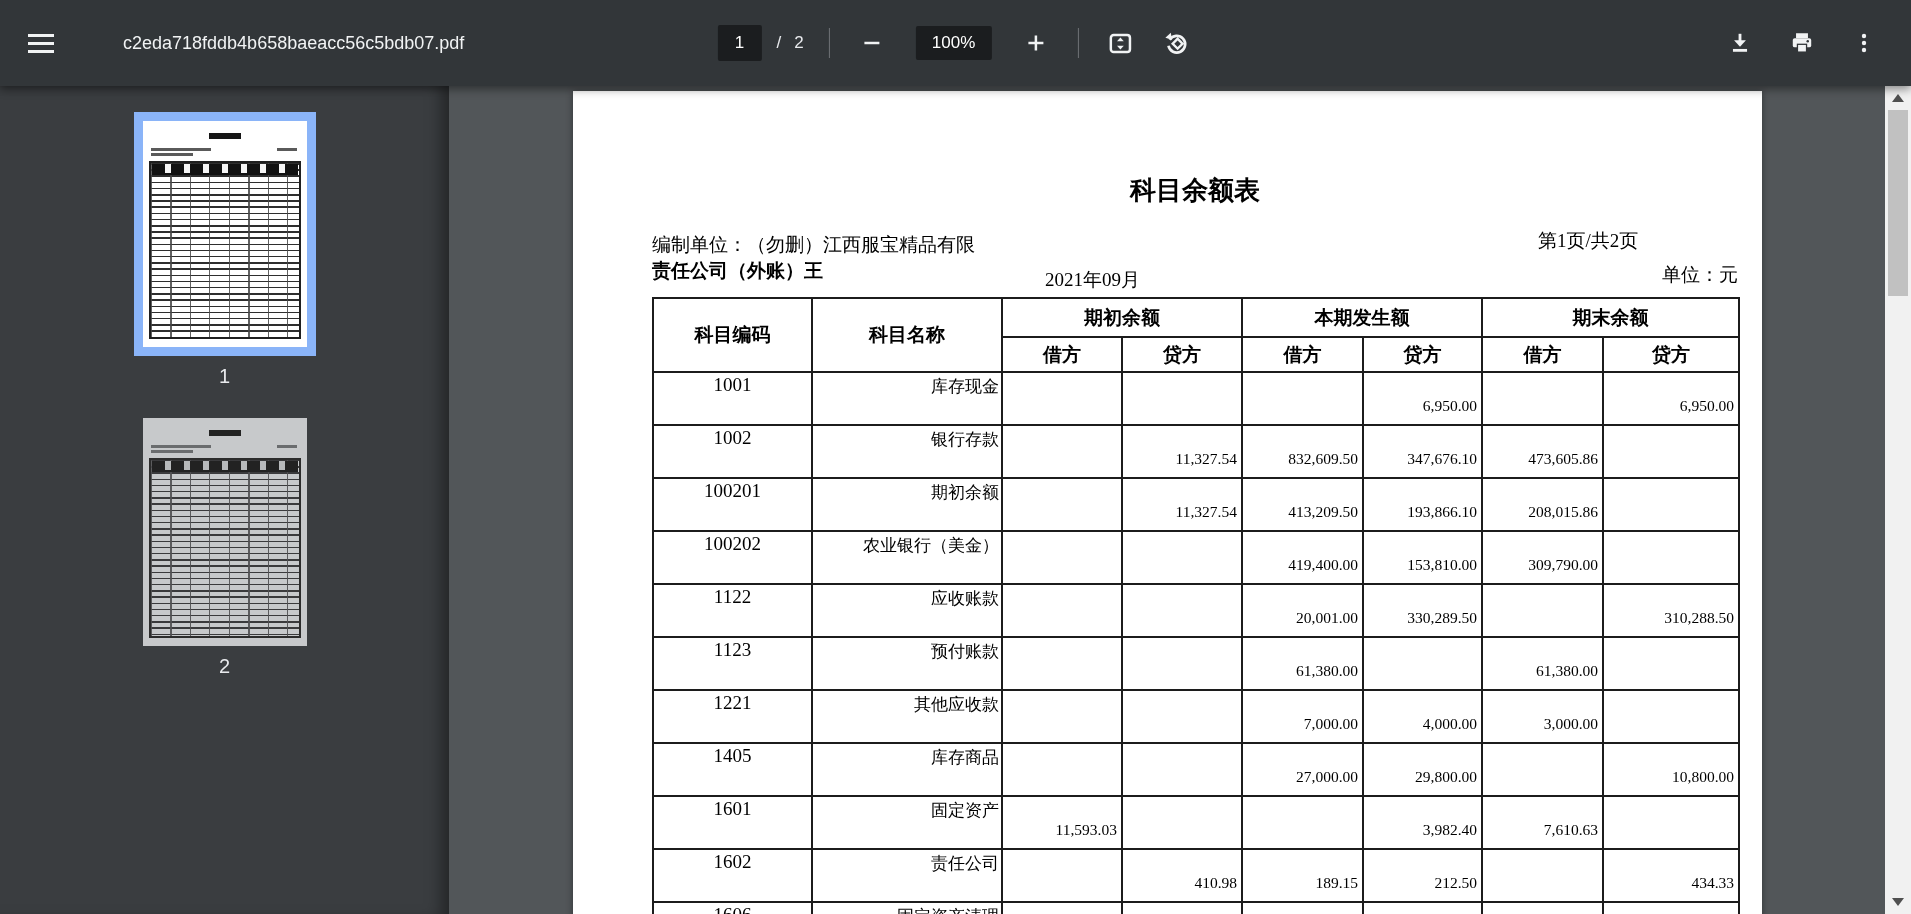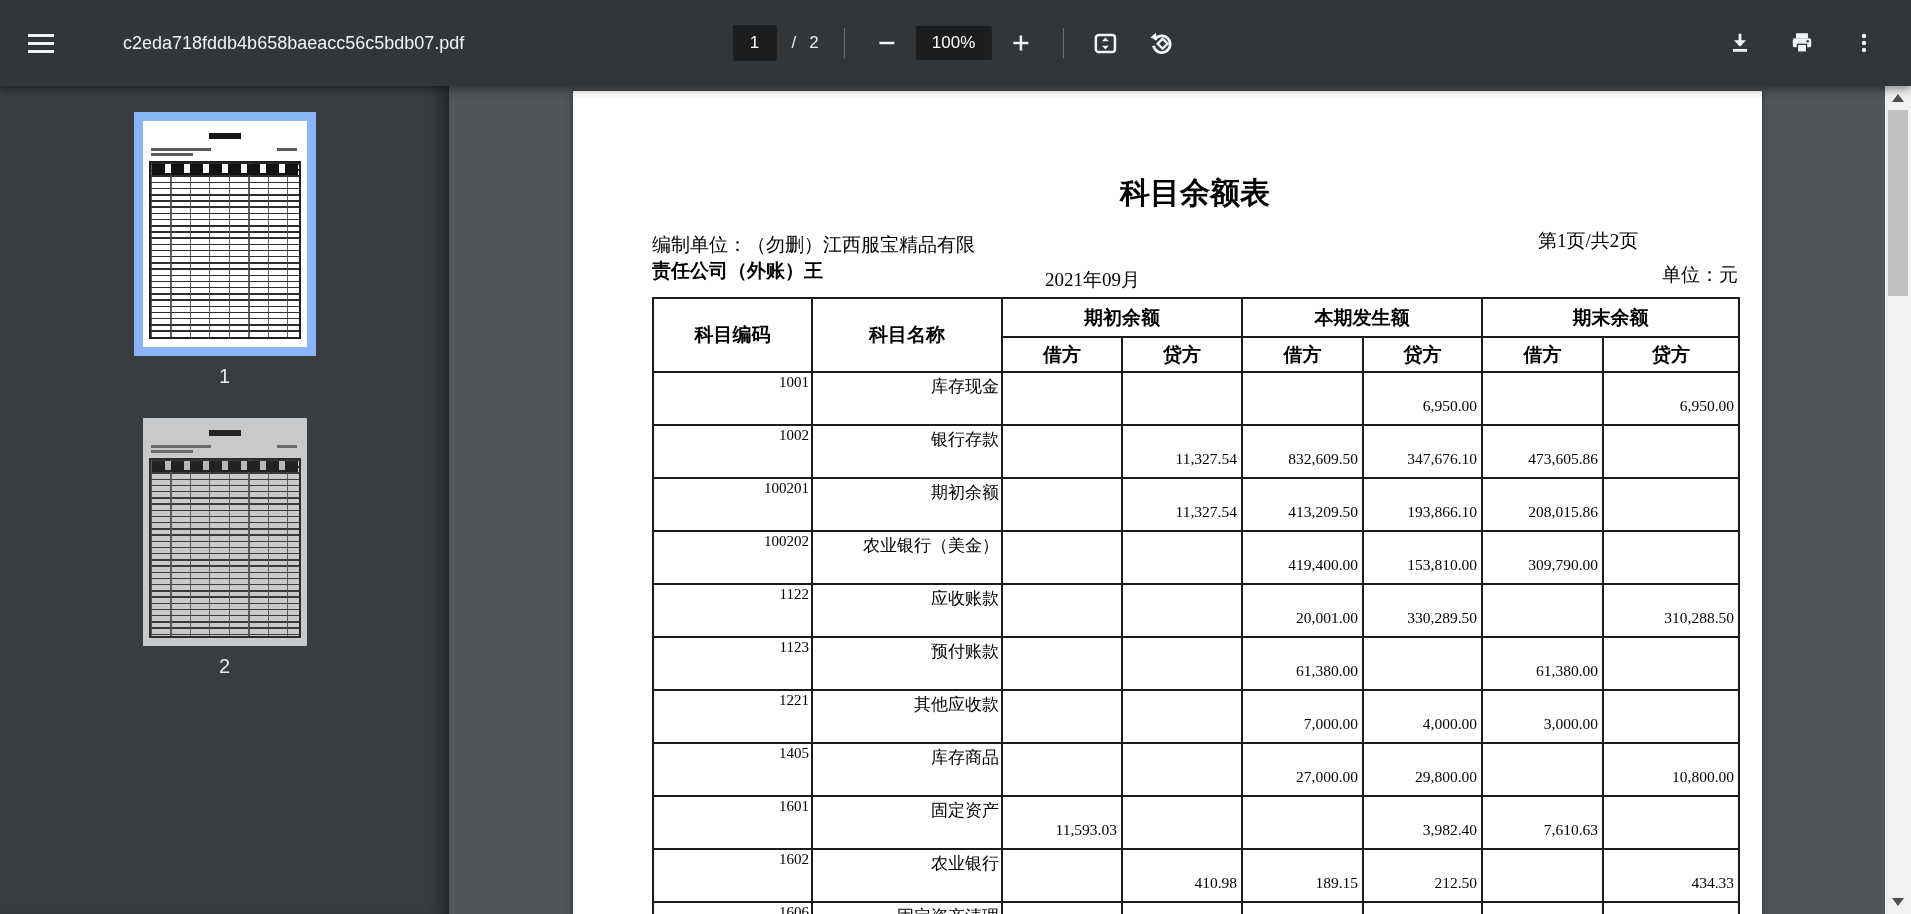--- a/index.html
+++ b/index.html
@@ -19,21 +19,21 @@
   .center-controls{position:absolute;left:50%;top:0;transform:translateX(-50%);height:100%;
     display:flex;align-items:center;}
   .page-input{width:40px;height:34px;background:#1b1d1f;border:none;border-radius:2px;
     color:#fff;text-align:center;font-size:17px;font-family:"Liberation Sans",sans-serif;}
   .slash{margin-left:15px;font-size:17px;color:#e8eaed;}
   .total{margin-left:13px;font-size:17px;color:#e8eaed;}
   .vdiv{width:1px;height:30px;background:#6f7377;margin:0 25px;}
   .icon-btn{background:none;border:none;cursor:pointer;padding:0;display:flex;
     align-items:center;justify-content:center;width:34px;height:34px;}
   .zoom-box{min-width:64px;height:34px;background:#1b1d1f;border-radius:2px;color:#fff;
-    font-size:17px;display:flex;align-items:center;justify-content:center;margin:0 12px;padding:0 6px;}
+    font-size:17px;display:flex;align-items:center;justify-content:center;margin:0 27px;padding:0 6px;}
   .right-controls{position:absolute;right:30px;top:0;height:100%;display:flex;align-items:center;gap:28px;}
   .ic{display:block;}
   
   .main{display:flex;height:828px;}
   .sidebar{width:449px;flex-shrink:0;background:#3a3d40;overflow:hidden;
     box-shadow:inset -16px 0 16px -8px rgba(0,0,0,.38);
     display:flex;flex-direction:column;align-items:center;}
   .thumb{cursor:pointer;}
   .thumb1{margin-top:26px;border:9px solid #8ab4f8;background:#fff;}
   .thumb2{margin-top:30px;border:none;}
@@ -55,35 +55,35 @@
   .dim .mini-table{border-color:#2c2c2c;
     background:
       repeating-linear-gradient(to right,rgba(80,80,82,.9) 0 1px,transparent 1px 19.5px),
       repeating-linear-gradient(to bottom,#3a3a3c 0 1.5px,transparent 1.5px 6.2px);}
   .dim .mini-thead{background:repeating-linear-gradient(to right,#222 0 13px,#b7b9bb 13px 19px);border-bottom-color:#222;}
   
   .viewer{flex:1;position:relative;overflow:hidden;background:#525659;}
   .pdf-page{position:absolute;left:124px;top:5px;width:1189px;height:1685px;background:#fff;
     box-shadow:0 1px 7px rgba(0,0,0,.4);color:#000;}
   .doc-title{position:absolute;top:82px;left:79px;width:1086px;text-align:center;
-    font-size:30px;font-weight:bold;font-family:"Liberation Serif","DejaVu Serif",serif;}
+    font-size:26px;font-weight:bold;font-family:"Liberation Serif","DejaVu Serif",serif;}
   .doc-meta{font-family:"Liberation Serif","DejaVu Serif",serif;font-size:19px;position:absolute;white-space:nowrap;}
   .prep1{left:79px;top:141px;text-align:center;}
   .prep2{left:79px;top:167px;font-weight:bold;}
   .page-info{left:965px;top:137px;}
   .period{left:472px;top:176px;}
   .unit{right:24px;top:171px;}
   .acct-table{position:absolute;left:79px;top:206px;width:1086px;border-collapse:collapse;
     table-layout:fixed;font-family:"Liberation Serif","DejaVu Serif",serif;}
   .acct-table th,.acct-table td{border:2px solid #1c1c1c;overflow:hidden;}
   .acct-table thead th{font-size:19px;font-weight:bold;text-align:center;padding:0;}
   .acct-table thead tr:first-child th{height:37px;}
   .acct-table thead tr:last-child th{height:33px;}
   .acct-table td{height:42px;}
-  td.c-code{font-size:15px;text-align:right;vertical-align:top;padding:1px 2px 0 2px;margin-left:44px;}
+  td.c-code{font-size:19px;text-align:center;vertical-align:top;padding:1px 2px 0 2px;margin-left:44px;}
   td.c-name{font-size:17px;text-align:right;vertical-align:top;padding:2px 2px 0 6px;}
   td.c-num{font-size:15.5px;text-align:right;vertical-align:bottom;padding:0 4px 9px 0;}
   
   .scrollbar{width:26px;flex-shrink:0;background:#f1f1f1;position:relative;}
   .sb-up,.sb-down{position:absolute;left:0;width:100%;height:20px;background:none;border:none;cursor:pointer;padding:0;}
   .sb-up{top:2px;}
   .sb-down{bottom:2px;}
   .arr-up{width:0;height:0;margin:0 auto;border-left:6px solid transparent;border-right:6px solid transparent;border-bottom:8px solid #505050;}
   .arr-down{width:0;height:0;margin:0 auto;border-left:6px solid transparent;border-right:6px solid transparent;border-top:8px solid #505050;}
   .sb-thumb{position:absolute;top:24px;left:3px;width:20px;height:186px;background:#c1c1c1;cursor:pointer;}
@@ -313,21 +313,21 @@
               <td class="c-name">固定资产</td>
               <td class="c-num">11,593.03</td>
               <td class="c-num"></td>
               <td class="c-num"></td>
               <td class="c-num">3,982.40</td>
               <td class="c-num">7,610.63</td>
               <td class="c-num"></td>
             </tr>
             <tr>
               <td class="c-code">1602</td>
-              <td class="c-name">农业银行</td>
+              <td class="c-name">责任公司</td>
               <td class="c-num"></td>
               <td class="c-num">410.98</td>
               <td class="c-num">189.15</td>
               <td class="c-num">212.50</td>
               <td class="c-num"></td>
               <td class="c-num">434.33</td>
             </tr>
             <tr>
               <td class="c-code">1606</td>
               <td class="c-name">固定资产清理</td>

